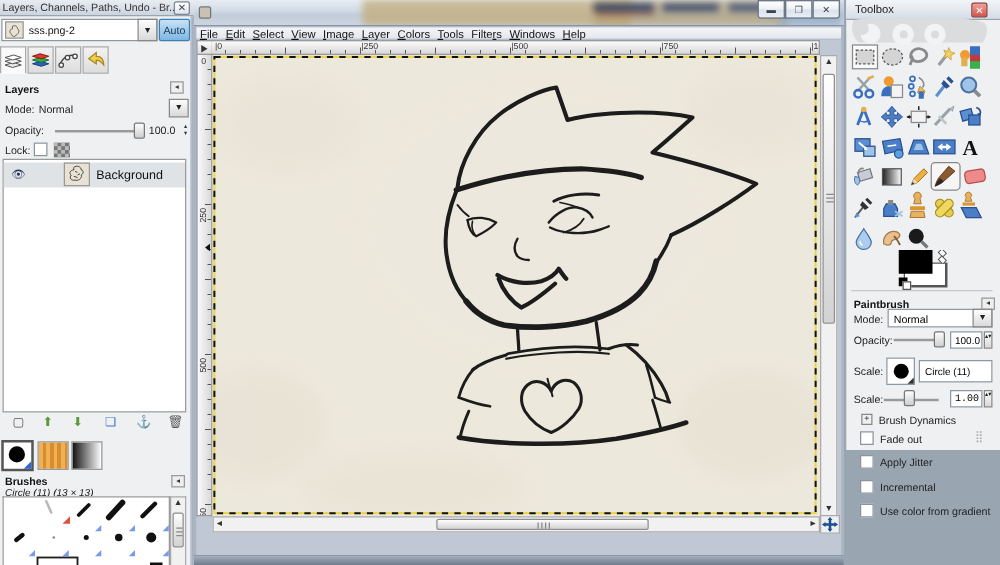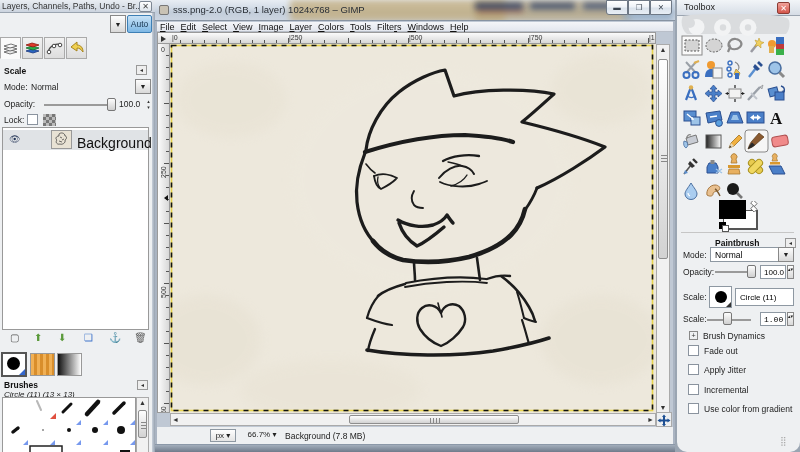--- a/index.html
+++ b/index.html
@@ -52,38 +52,37 @@
 .lbl{position:absolute;font-size:8.5px;color:#222;}
 .collbtn{position:absolute;width:11px;height:10px;border:1px solid #999;background:#eee;font-size:6px;text-align:center;line-height:9px;color:#333;}
 .sliderline{position:absolute;height:2px;background:#9a9a9a;}
 .sliderhandle{position:absolute;width:9px;height:13px;background:linear-gradient(180deg,#fdfdfd,#cfcfcf);border:1px solid #777;border-radius:2px;}
 .checkbox{position:absolute;width:11px;height:11px;background:#fff;border:1px solid #8a939e;}
 #layerlist{left:2px;top:127px;width:147px;height:203px;background:#fff;border:1px solid #999;}
 #lbgrow{left:0;top:2px;width:145px;height:20px;background:#e0e3e6;}
 #brushgrid{left:2px;top:397px;width:134px;height:55px;background:#fff;border:1px solid #999;border-bottom:none;}
 #lvscroll{left:136px;top:397px;width:13px;height:55px;background:#f1f1f1;border:1px solid #aaa;border-bottom:none;}
 
-#rightwin{left:677px;top:0;width:123px;height:452px;background:#eef0f2;border-radius:10px;}
+#rightwin{left:677px;top:0;width:123px;height:360px;background:#eef0f2;}
 #rtitle{left:0;top:0;width:123px;height:16px;background:linear-gradient(180deg,#f2f5f8,#d6dde6);border-bottom:1px solid #9aa4b0;font-size:9px;color:#222;}
 #rclose{right:10px;top:2px;width:13px;height:12px;border:1px solid #8a3b34;border-radius:2px;background:linear-gradient(180deg,#f0a29a,#d4554a);color:#fff;font-size:8px;line-height:11px;text-align:center;}
 #rgrip{right:8px;bottom:4px;width:12px;height:12px;color:#aaa;font-size:9px;}
 </style></head>
 <body>
 
 <div id="mainwin" class="abs">
  <div id="mtitle" class="abs">
   <div class="blob" style="left:135px;top:0;width:215px;height:21px;background:#c2ab79;opacity:.75;"></div>
   <div class="blob" style="left:320px;top:0;width:155px;height:21px;background:#b3a077;opacity:.7;"></div>
   <div class="blob" style="left:322px;top:8px;width:46px;height:4px;background:#8a3326;opacity:.55;"></div>
   <div class="blob" style="left:320px;top:3px;width:48px;height:6px;background:#1c3260;opacity:.85;"></div>
   <div class="blob" style="left:375px;top:3px;width:45px;height:6px;background:#1c3260;opacity:.8;"></div>
   <div class="blob" style="left:428px;top:3px;width:40px;height:6px;background:#20386a;opacity:.75;"></div>
   <div class="blob" style="left:468px;top:0;width:50px;height:21px;background:#8fa9c4;opacity:.7;"></div>
   <div class="abs" style="left:4px;top:5px;width:10px;height:10px;background:#c9c2b4;border:1px solid #777;border-radius:2px;"></div>
-  <div id="mtitletxt" class="abs">sss.png-2.0 (RGB, 1 layer) 1024x768 – GIMP</div>
   <div id="capbtns" class="abs">
         <div class="capbtn">▬</div>
         <div class="capbtn">❐</div>
         <div class="capbtn">✕</div>
       </div>
  </div>
  <div id="mmenu" class="abs"><span><u>F</u>ile</span><span><u>E</u>dit</span><span><u>S</u>elect</span><span><u>V</u>iew</span><span><u>I</u>mage</span><span><u>L</u>ayer</span><span><u>C</u>olors</span><span><u>T</u>ools</span><span>Filte<u>r</u>s</span><span><u>W</u>indows</span><span><u>H</u>elp</span></div>
  <div id="rcorner" class="abs"></div>
  <div id="hruler" class="abs">
   <div class="rlab" style="left:3px;top:1px;">|0</div>
@@ -190,34 +189,35 @@
  <div id="hscroll" class="abs">
    <div class="sarrow" style="left:1px;top:2px;">◄</div>
    <div class="sarrow" style="right:1px;top:2px;">►</div>
    <div class="sthumb" style="left:178px;top:1px;width:170px;height:9px;">
         <div style="position:absolute;left:80px;top:2px;width:1px;height:5px;background:#888;box-shadow:3px 0 #888,6px 0 #888,9px 0 #888;"></div>
       </div>
  </div>
  <div id="navcross" class="abs"><svg width="14" height="13" viewBox="0 0 14 13">
         <path d="M7,0.5 L9,3 L8,3 L8,5.5 L10.5,5.5 L10.5,4.5 L13.5,6.5 L10.5,8.5 L10.5,7.5 L8,7.5 L8,10 L9,10 L7,12.5 L5,10 L6,10 L6,7.5 L3.5,7.5 L3.5,8.5 L0.5,6.5 L3.5,4.5 L3.5,5.5 L6,5.5 L6,3 L5,3 Z" fill="#1d4f93"></path>
       </svg></div>
- <div id="mstatus" class="abs">
-   <div class="combo" style="left:53px;top:2px;width:26px;height:13px;line-height:12px;text-align:center;">px ▾</div>
-   <div class="combo" style="left:86px;top:2px;width:38px;height:13px;line-height:12px;text-align:center;border:none;background:none;">66.7% ▾</div>
-   <div class="abs" style="left:128px;top:4px;">Background (7.8 MB)</div>
- </div>
  <div id="mleftframe" class="abs"></div>
  <div id="mrightframe" class="abs"></div>
  <div id="mbottom" class="abs"></div>
 </div>
 
 <div id="leftwin" class="abs">
  <div id="ltitle" class="abs">
       <span style="position:absolute;left:2px;top:1px;">Layers, Channels, Paths, Undo - Br...</span>
   <div id="lclose" class="abs">✕</div>
+ </div>
+ <div class="field" style="left:1px;top:15px;width:125px;height:18px;">
+   <div class="abs" style="left:2px;top:1px;width:15px;height:14px;background:#e8e2d4;border:1px solid #999;"><svg width="13" height="12">
+          <path d="M5,2 C7,1 9,2 9,4 C11,5 10,8 8,9 C7,11 4,10 4,8 C2,7 3,4 5,4 Z" fill="none" stroke="#444" stroke-width=".6"></path>
+        </svg></div>
+   <div class="abs" style="left:21px;top:3px;font-size:8.5px;color:#111;">sss.png-2</div>
  </div>
  <div class="btnarrow" style="left:110px;top:15px;width:16px;height:18px;font-size:7px;line-height:17px;">▼</div>
  <div id="autobtn" class="abs">Auto</div>
  <div class="tab tabsel" style="left:0;"><svg width="19" height="20">
         <g stroke="#555" stroke-width=".8">
           <path d="M3,14 l7,-2 l6,2 l-7,2 Z" fill="#e8e8e8"></path>
           <path d="M3,11 l7,-2 l6,2 l-7,2 Z" fill="#f2f2f2"></path>
           <path d="M3,8 l7,-2 l6,2 l-7,2 Z" fill="#fcfcfc"></path>
         </g>
       </svg></div>
@@ -228,21 +228,21 @@
       </svg></div>
  <div class="tab" style="left:44px;"><svg width="19" height="20">
         <path d="M3,14 C5,7 12,5 16,7" fill="none" stroke="#444" stroke-width="1.2"></path>
         <circle cx="4" cy="14" r="1.8" fill="#fff" stroke="#444"></circle>
         <circle cx="9" cy="8" r="1.8" fill="#fff" stroke="#444"></circle>
         <circle cx="15" cy="7" r="1.8" fill="#fff" stroke="#444"></circle>
       </svg></div>
  <div class="tab" style="left:66px;"><svg width="19" height="20">
         <path d="M4,9 L10,4 L10,7 C14,7 16,10 16,14 C14,11 12,10 10,10 L10,13 Z" fill="#f0d050" stroke="#a8861e" stroke-width="1"></path>
       </svg></div>
- <div class="hdr" style="left:4px;top:66px;">Scale</div>
+ <div class="hdr" style="left:4px;top:66px;">Layers</div>
  <div class="collbtn" style="left:136px;top:65px;">◂</div>
  <div class="lbl" style="left:4px;top:82px;">Mode:</div>
  <div class="lbl" style="left:31px;top:82px;">Normal</div>
  <div class="btnarrow" style="left:135px;top:79px;width:16px;height:15px;font-size:7px;line-height:14px;">▼</div>
  <div class="lbl" style="left:4px;top:99px;">Opacity:</div>
  <div class="sliderline" style="left:44px;top:104px;width:68px;"></div>
  <div class="sliderhandle" style="left:107px;top:98px;"></div>
  <div class="lbl" style="left:119px;top:99px;">100.0</div>
  <div class="abs" style="left:145px;top:98px;width:7px;height:14px;font-size:5px;line-height:6px;color:#333;text-align:center;">▴<br>▾</div>
  <div class="lbl" style="left:4px;top:115px;">Lock:</div>
@@ -250,21 +250,21 @@
  <div class="abs" style="left:43px;top:114px;width:13px;height:12px;background:repeating-conic-gradient(#777 0 25%,#bbb 0 50%) 0 0/6px 6px;"></div>
  <div id="layerlist" class="abs">
    <div id="lbgrow" class="abs"></div>
    <div class="abs" style="left:6px;top:6px;font-size:9px;color:#235;">👁</div>
    <div class="abs" style="left:48px;top:2px;width:21px;height:19px;background:#e8e2d4;border:1px solid #999;"><svg width="19" height="17">
           <g fill="none" stroke="#333" stroke-width=".7">
             <path d="M7,3 C9,1 13,2 13,5 C15,5 15,8 13,9 C14,12 10,14 8,13 C5,14 3,11 5,9 C3,8 4,5 7,5 Z"></path>
             <path d="M8,6 l2,1 M10,9 l2,-1 M7,10 l3,1"></path>
           </g>
         </svg></div>
-   <div class="abs" style="left:74px;top:7px;font-size:14px;color:#111;">Background</div>
+   <div class="abs" style="left:74px;top:7px;font-size:10px;color:#111;">Background</div>
  </div>
  <div class="abs" style="left:2px;top:332px;width:147px;height:17px;font-size:10px;color:#555;">
    <span style="position:absolute;left:8px;">▢</span>
       <span style="position:absolute;left:32px;color:#5a9a3a;">⬆</span>
       <span style="position:absolute;left:56px;color:#5a9a3a;">⬇</span>
       <span style="position:absolute;left:82px;color:#47c;">❏</span>
       <span style="position:absolute;left:107px;">⚓</span>
       <span style="position:absolute;left:132px;">🗑</span>
  </div>
  <div class="abs" style="left:1px;top:352px;width:26px;height:25px;background:#fff;border:2px solid #555;">
@@ -505,21 +505,21 @@
  <div class="abs" style="left:71px;top:198px;width:11px;height:11px;"><svg width="11" height="11">
         <g transform="rotate(45 5.5 5.5)">
           <rect x="1" y="1" width="5" height="4" fill="#fff" stroke="#555" stroke-width=".8"></rect>
           <rect x="5" y="5" width="5" height="4" fill="#fff" stroke="#555" stroke-width=".8"></rect>
         </g>
       </svg></div>
  <div class="abs" style="left:42px;top:222px;width:7px;height:7px;background:#000;"></div>
  <div class="abs" style="left:45px;top:225px;width:7px;height:7px;background:#fff;border:1px solid #555;"></div>
 
  <div class="abs" style="left:4px;top:232px;width:113px;height:1px;background:#c6c6c6;"></div>
- <div class="hdr" style="left:6px;top:238px;margin-left:32px;">Paintbrush</div>
+ <div class="hdr" style="left:6px;top:238px;">Paintbrush</div>
  <div class="collbtn" style="left:108px;top:238px;">◂</div>
  <div class="lbl" style="left:6px;top:250px;">Mode:</div>
  <div class="field" style="left:33px;top:247px;width:84px;height:15px;">
       <span style="position:absolute;left:4px;top:2px;font-size:8.5px;">Normal</span>
     </div>
  <div class="btnarrow" style="left:101px;top:247px;width:16px;height:15px;font-size:7px;line-height:13px;">▼</div>
  <div class="lbl" style="left:6px;top:267px;">Opacity:</div>
  <div class="sliderline" style="left:38px;top:271px;width:36px;"></div>
  <div class="sliderhandle" style="left:70px;top:265px;"></div>
  <div class="field" style="left:83px;top:265px;width:26px;height:14px;">

